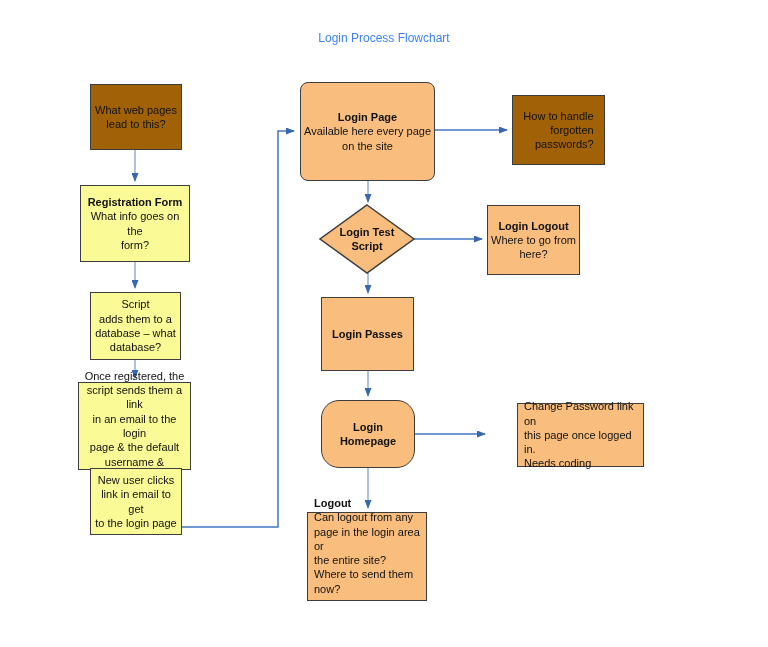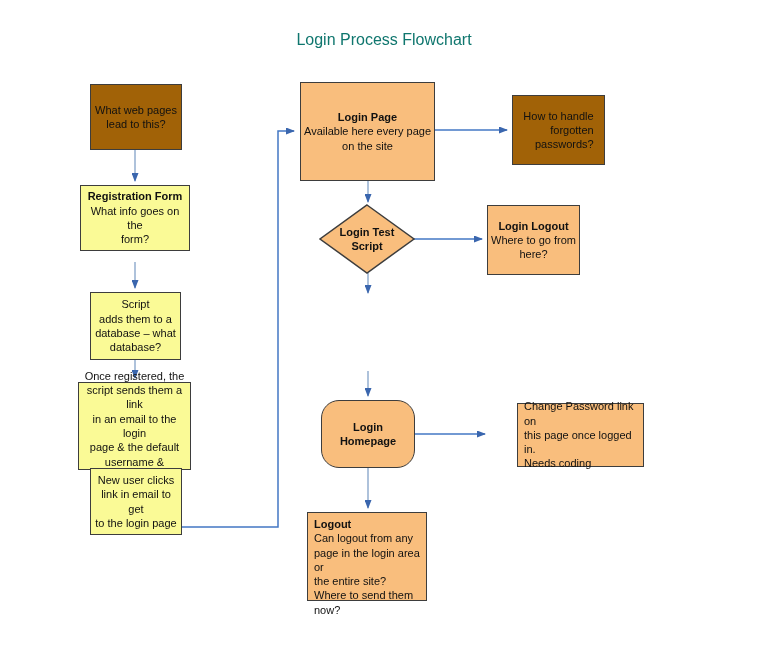--- a/index.html
+++ b/index.html
@@ -3,45 +3,45 @@
 <meta charset="utf-8">
 <style>
   html,body{margin:0;padding:0;background:#ffffff;}
   .canvas{
     position:relative;width:768px;height:647px;background:#ffffff;
     font-family:"Liberation Sans","DejaVu Sans",sans-serif;color:#111;
     overflow:hidden;
   }
   #page-title{
     position:absolute;top:31px;left:0;width:100%;text-align:center;
-    font-size:16px;color:#0f766e;
+    font-size:12px;color:#3b82f6;
   }
   svg.edges{position:absolute;left:0;top:0;width:768px;height:647px;}
   .node{
     position:absolute;box-sizing:border-box;
     border:1.5px solid #3d3d3d;
     display:flex;flex-direction:column;align-items:center;justify-content:center;
     text-align:center;font-size:11px;line-height:1.3;
     white-space:pre-line;padding:2px;
   }
   .node .nt{font-weight:bold;display:block;white-space:pre-line;}
   .node .nbody{display:block;white-space:pre-line;}
   .cyan{background:#a16207;}
   .yellow{background:#fafa96;}
   .orange{background:#f9be7d;}
-  .leftalign{align-items:flex-start;justify-content:flex-start;text-align:left;padding:4px 6px;}
+  .leftalign{align-items:flex-start;justify-content:flex-end;text-align:left;padding:4px 6px;}
   .nolabelbox{border:none;background:transparent;}
 
   #n-what{left:90px;top:84px;width:92px;height:66px;}
-  #n-reg{left:80px;top:185px;width:110px;height:66px;}
+  #n-reg{left:80px;top:185px;width:110px;height:77px;}
   #n-script{left:90px;top:292px;width:91px;height:68px;}
   #n-once{left:78px;top:382px;width:113px;height:88px;justify-content:center;}
   #n-new{left:90px;top:468px;width:92px;height:67px;}
 
-  #n-loginpage{left:300px;top:82px;width:135px;height:99px;}
+  #n-loginpage{left:300px;top:82px;width:135px;height:99px;border-radius:8px;}
   #n-diamond-label{left:320px;top:217px;width:94px;height:44px;font-weight:bold;}
   #n-passes{left:321px;top:297px;width:93px;height:74px;}
   #n-homepage{left:321px;top:400px;width:94px;height:68px;border-radius:18px;}
   #n-logout{left:307px;top:512px;width:120px;height:89px;}
 
   #n-forgot{left:512px;top:95px;width:93px;height:70px;text-align:right;}
   #n-fails{left:487px;top:205px;width:93px;height:70px;}
   #n-changepw{left:517px;top:403px;width:127px;height:64px;justify-content:center;}
 </style>
 </head>
@@ -113,20 +113,23 @@
     <span class="nt">Login Page</span>
     <span class="nbody">Available here every page
 on the site</span>
   </div>
 
   <div class="node nolabelbox" id="n-diamond-label">
     <span class="nt">Login Test
 Script</span>
   </div>
 
+  <div class="node orange" id="n-passes">
+    <span class="nt">Login Passes</span>
+  </div>
 
   <div class="node orange" id="n-homepage">
     <span class="nt">Login Homepage</span>
   </div>
 
   <div class="node orange leftalign" id="n-logout">
     <span class="nt">Logout</span>
     <span class="nbody">Can logout from any
 page in the login area or
 the entire site?

